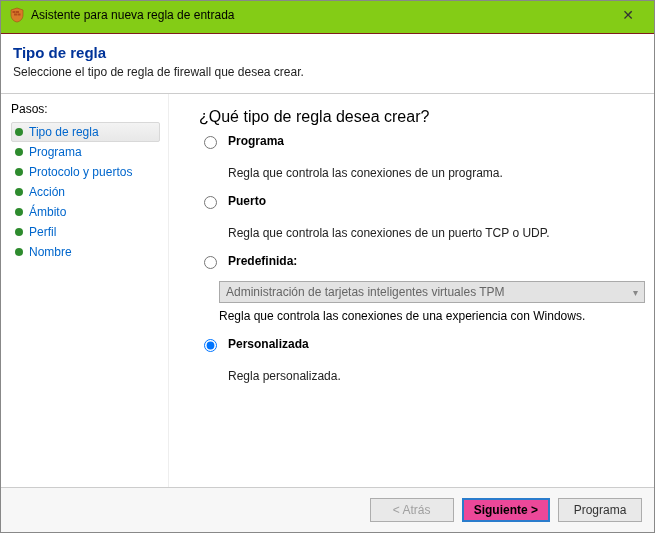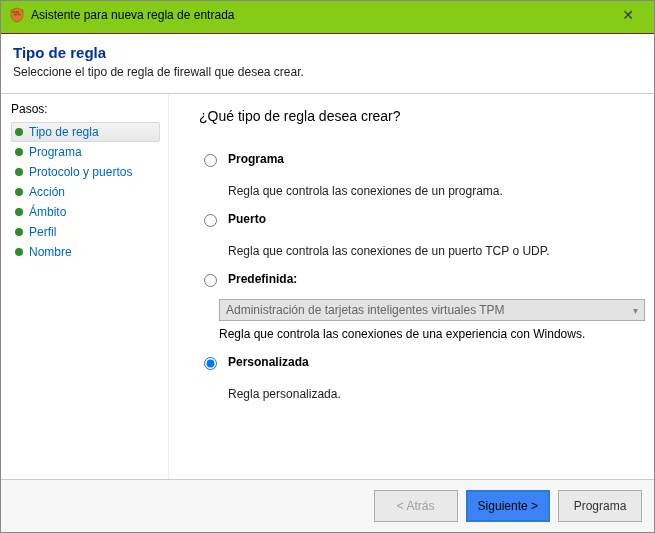--- a/index.html
+++ b/index.html
@@ -104,22 +104,22 @@
     flex-shrink: 0;
   }
 
   .main {
     flex: 1;
     padding: 14px 18px 10px 30px;
     box-sizing: border-box;
     overflow: auto;
   }
   .question {
-    font-size: 14px;
-    margin-bottom: 28px;
+    font-size: 16px;
+    margin-bottom: 8px;
   }
   .opt {
     display: flex;
     align-items: flex-start;
     gap: 8px;
     margin-bottom: 14px;
   }
   .opt input[type=radio] {
     margin-top: 2px;
   }
@@ -159,37 +159,38 @@
   .footer {
     border-top: 1px solid #ccc;
     padding: 10px 12px;
     display: flex;
     justify-content: flex-end;
     gap: 8px;
     background: #f7f7f7;
   }
   .btn {
     min-width: 84px;
-    height: 32px;
+    height: 24px;
     font-size: 12px;
     border: 1px solid #adadad;
     background: #e9e9e9;
     color: #333;
     padding: 0 10px;
     cursor: pointer;
     font-family: inherit;
   }
   .btn:disabled {
     color: #a0a0a0;
     cursor: default;
   }
   .btn.primary {
     border: 2px solid #2a7ccc;
-    background: #3b82f6;
+    background: #ec4899;
     color: #000;
+    font-weight: bold;
   }
 </style>
 </head>
 <body>
 
 <div class="window">
 
   <div class="titlebar">
     <span class="app-icon">
       <svg viewBox="0 0 16 16" width="16" height="16">

